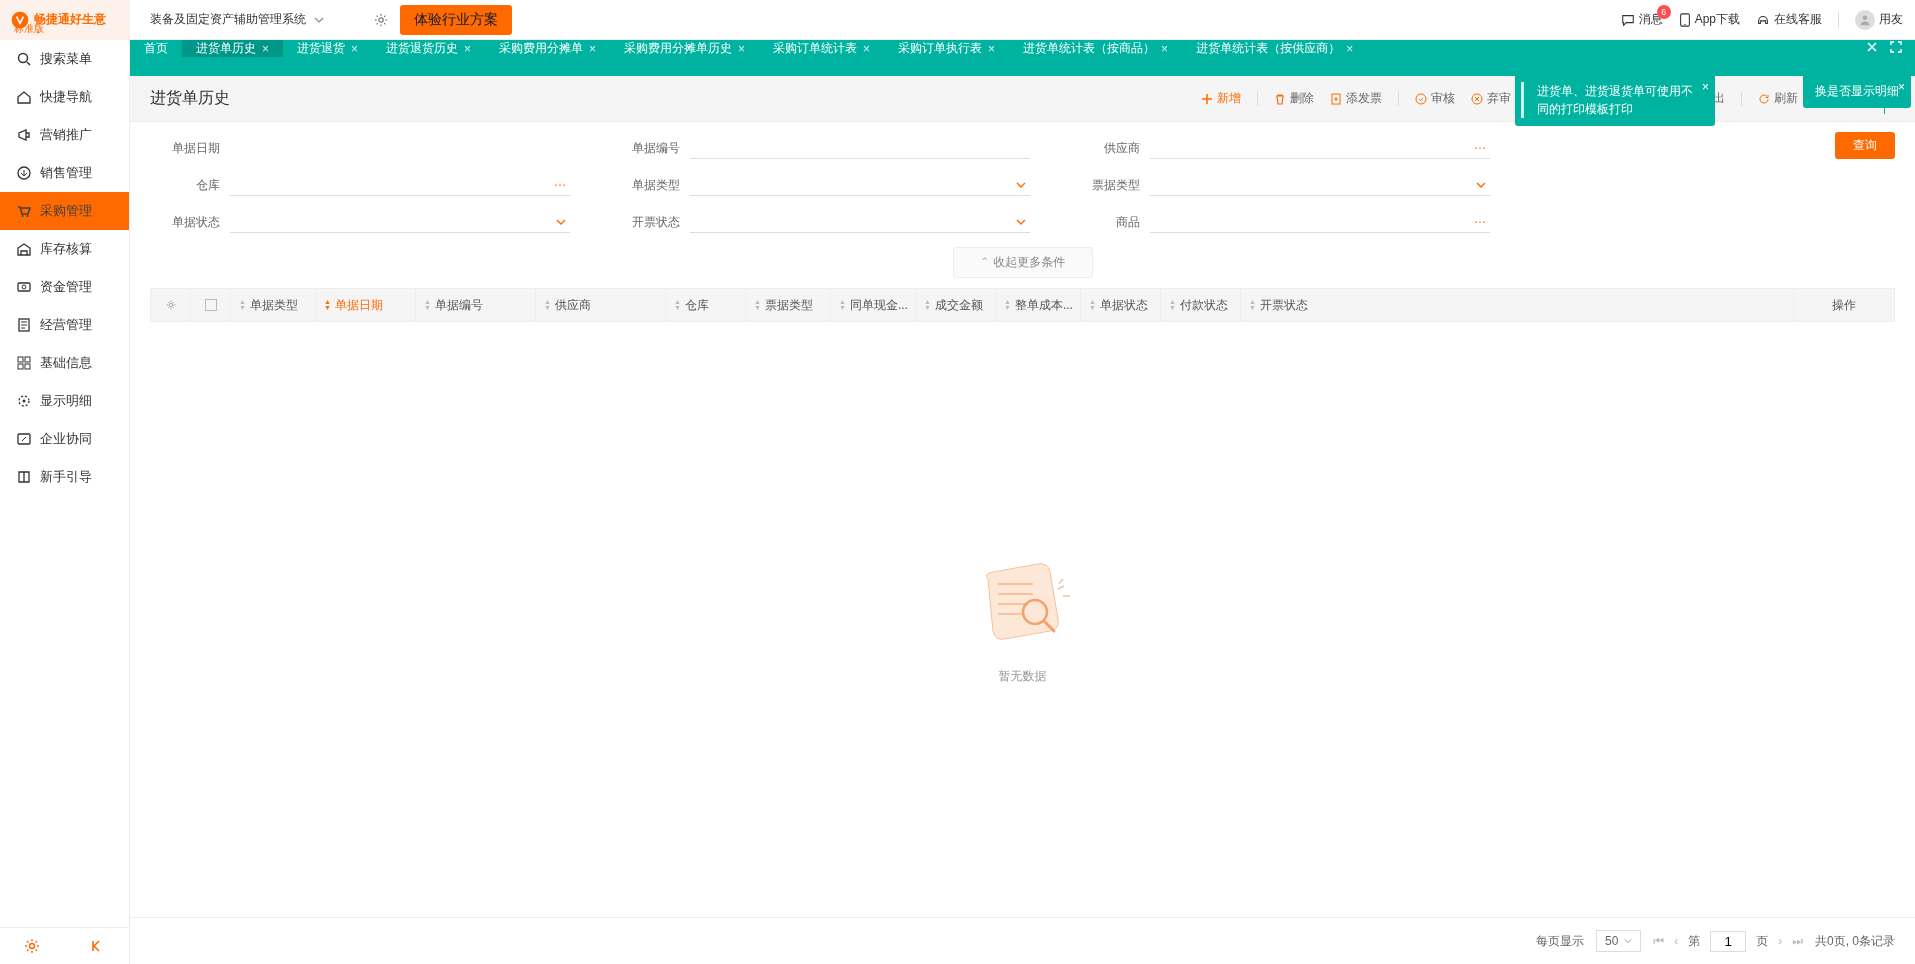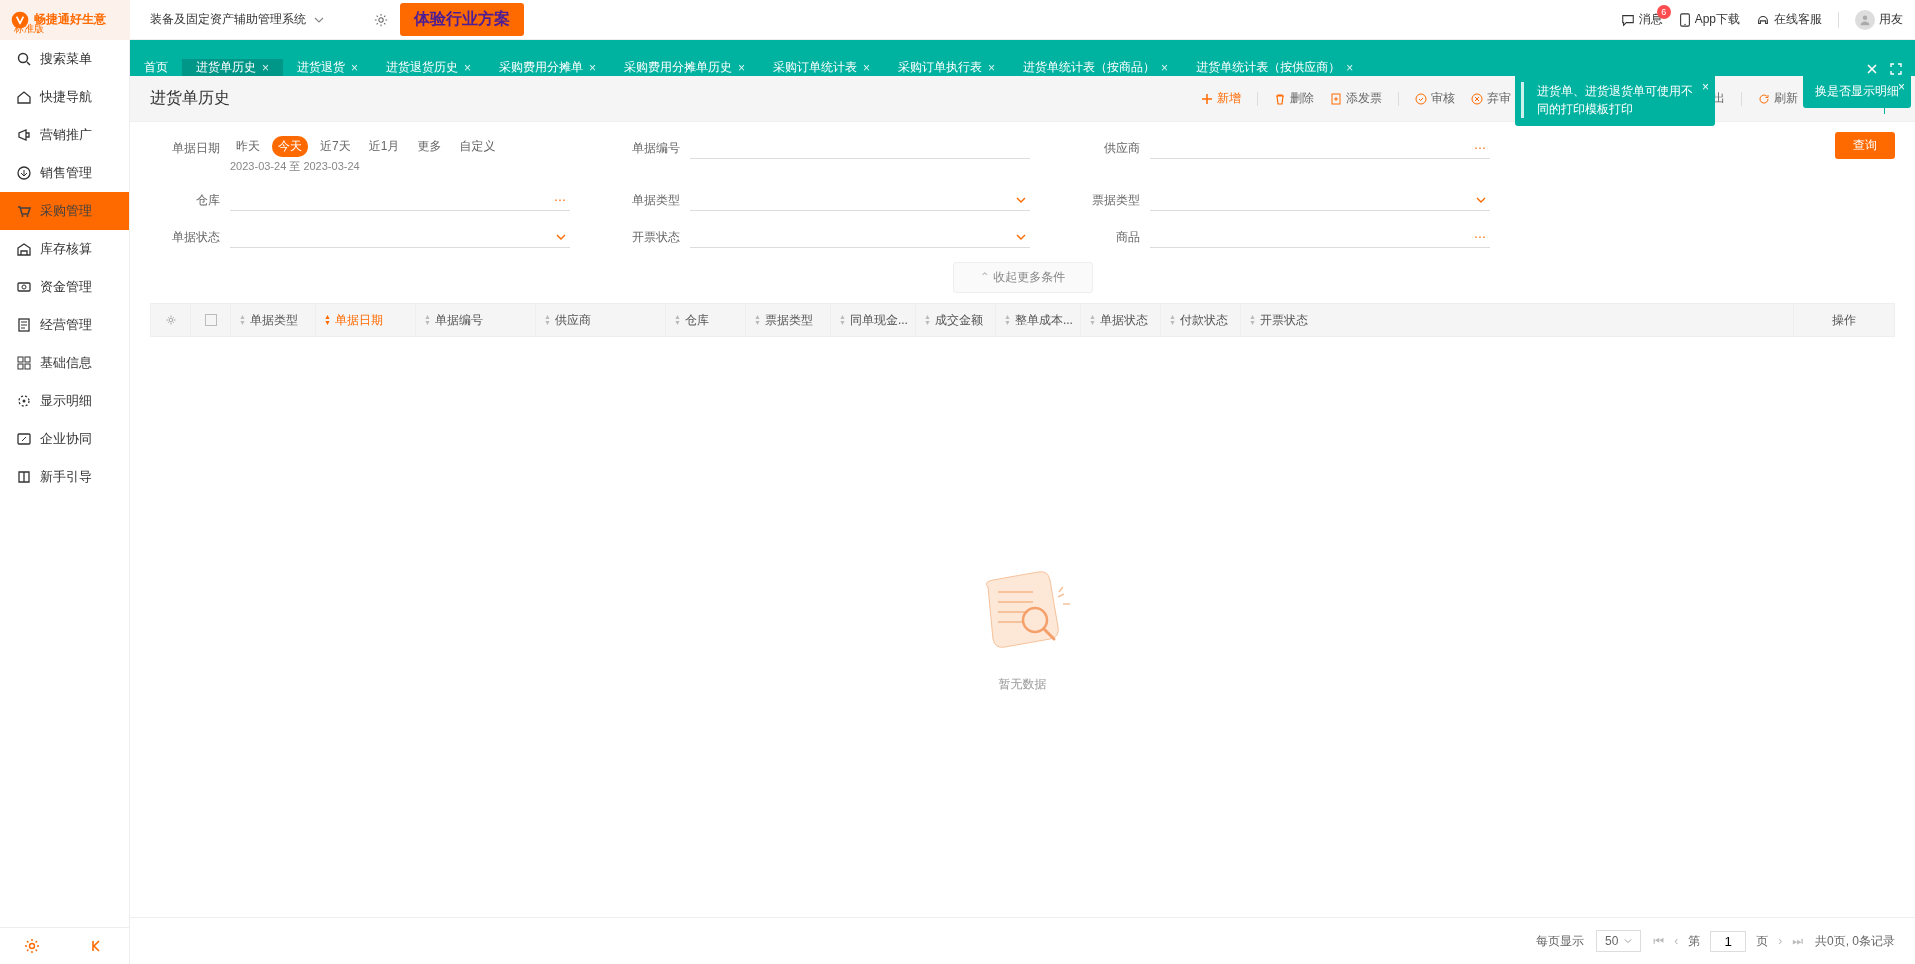--- a/index.html
+++ b/index.html
@@ -8,21 +8,21 @@
 
 
 .top-header { display: flex; align-items: center; height: 40px; background: #fff; border-bottom: 1px solid #eee; }
 .logo-area { width: 130px; height: 40px; display: flex; align-items: center; padding-left: 10px; background: #fdf2eb; }
 .logo-svg { width: 20px; height: 20px; margin-right: 4px; }
 .logo-text { font-size: 12px; color: #ff6a00; font-weight: bold; }
 .logo-sub { position: absolute; top: 22px; left: 14px; font-size: 10px; color: #ff6a00; }
 .system-select { display: flex; align-items: center; margin-left: 20px; gap: 8px; }
 .chevron-down { width: 10px; height: 10px; }
 .gear-icon { width: 14px; height: 14px; color: #666; cursor: pointer; }
-.orange-btn { background: #ff6a00; color: #4c1d95; border: none; border-radius: 3px; padding: 6px 14px; font-size: 16px; cursor: pointer; margin-left: 12px; font-weight: bold; }
+.orange-btn { background: #ff6a00; color: #0f172a; border: none; border-radius: 3px; padding: 6px 14px; font-size: 14px; cursor: pointer; margin-left: 12px; }
 .top-right { margin-left: auto; display: flex; align-items: center; gap: 16px; padding-right: 12px; }
 .top-right-item { display: flex; align-items: center; gap: 4px; color: #333; cursor: pointer; font-size: 12px; position: relative; }
 .badge { position: absolute; top: -6px; right: -8px; background: #ff4d4f; color: #fff; border-radius: 8px; min-width: 14px; height: 14px; font-size: 9px; display: flex; align-items: center; justify-content: center; padding: 0 3px; }
 .avatar { width: 20px; height: 20px; border-radius: 50%; background: #ddd; display: inline-flex; align-items: center; justify-content: center; }
 .divider-v { width: 1px; height: 16px; background: #ddd; }
 
 
 .body-row { display: flex; flex: 1; min-height: 0; }
 
 
@@ -31,21 +31,21 @@
 .sidebar-item { display: flex; align-items: center; gap: 8px; padding: 10px 16px; color: #333; cursor: pointer; font-size: 13px; }
 .sidebar-item.active { background: #ff6a00; color: #404040; }
 .sidebar-item .icon { width: 16px; height: 16px; flex-shrink: 0; }
 .sidebar-footer { display: flex; justify-content: space-around; padding: 10px 0; border-top: 1px solid #eee; }
 .sidebar-footer .icon { width: 16px; height: 16px; color: #ff6a00; cursor: pointer; }
 
 
 .main { flex: 1; display: flex; flex-direction: column; min-width: 0; background: #f5f5f5; }
 
 
-.tabs-bar { display: flex; align-items: flex-end; background: #00b3a1; height: 36px; }
+.tabs-bar { display: flex; align-items: flex-start; background: #00b3a1; height: 36px; }
 .tab { display: flex; align-items: center; gap: 6px; padding: 0 14px; color: #fff; font-size: 12px; cursor: pointer; white-space: nowrap; }
 .tab.active { background: #009688; }
 .tab .close { font-size: 12px; opacity: 0.85; }
 .tabs-right { margin-left: auto; display: flex; align-items: center; gap: 10px; padding: 0 12px; }
 .tabs-right .icon { width: 14px; height: 14px; color: #fff; cursor: pointer; }
 
 
 .content { flex: 1; display: flex; flex-direction: column; background: #fff; margin: 0; overflow: hidden; position: relative; }
 
 
@@ -427,31 +427,20 @@
           <div class="tip tip2">
             <span class="tip-text" style="padding-left:0;">换是否显示明细</span>
             <span class="tip-close">×</span>
           </div>
 
           <button class="query-btn">查询</button>
 
           <div class="filter-row">
             <div class="filter-group">
               <span class="filter-label">单据日期</span>
-              <div class="filter-control">
-                <div class="date-chips" id="date-chips">
-                    <span class="chip">昨天</span>
-                    <span class="chip active">今天</span>
-                    <span class="chip">近7天</span>
-                    <span class="chip">近1月</span>
-                    <span class="chip">更多</span>
-                    <span class="chip">自定义</span>
-                  </div>
-                <div class="date-range-text">2023-03-24 至 2023-03-24</div>
-              </div>
             </div>
             <div class="filter-group">
               <span class="filter-label">单据编号</span>
               <div class="filter-control input-wrap">
                   <input class="input-line" style="">
                 </div>
             </div>
             <div class="filter-group">
               <span class="filter-label">供应商</span>
               <div class="filter-control input-wrap">

